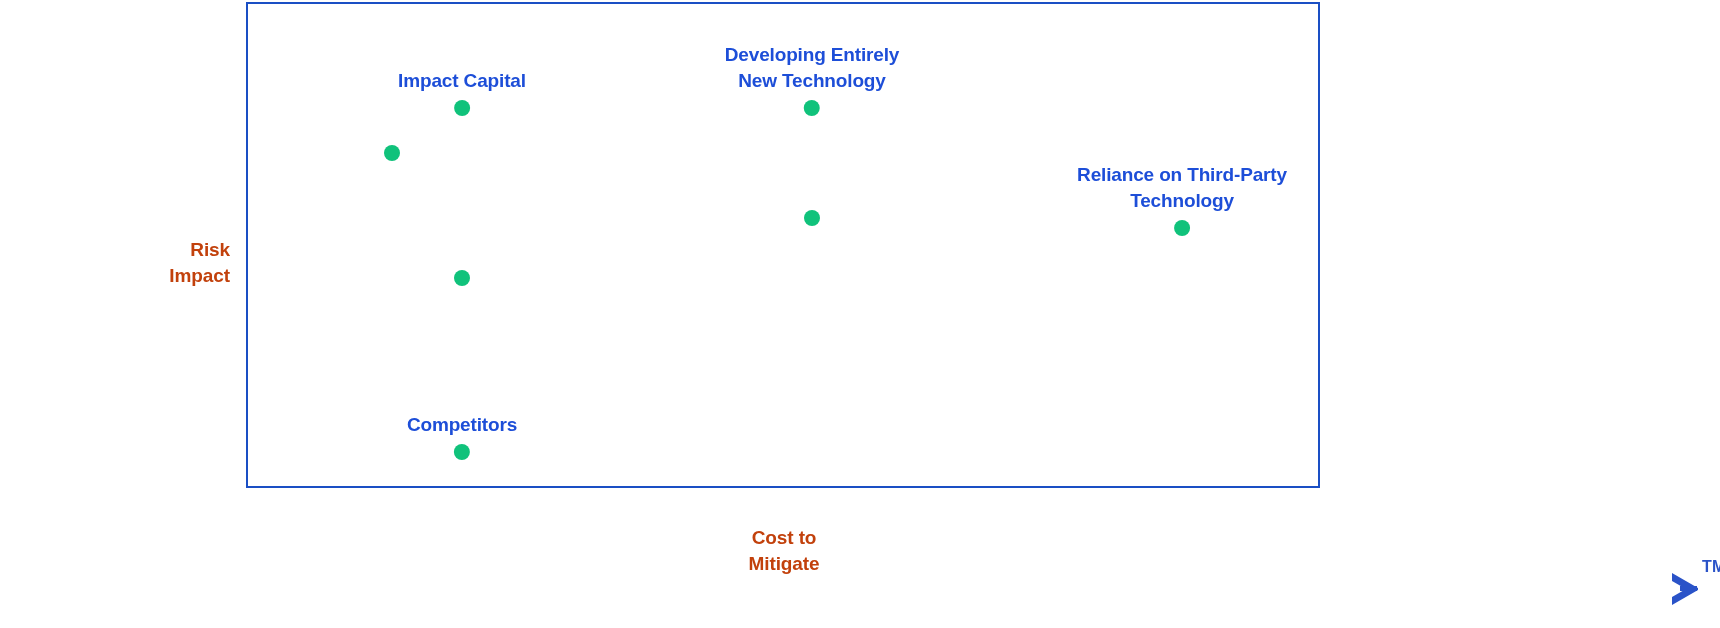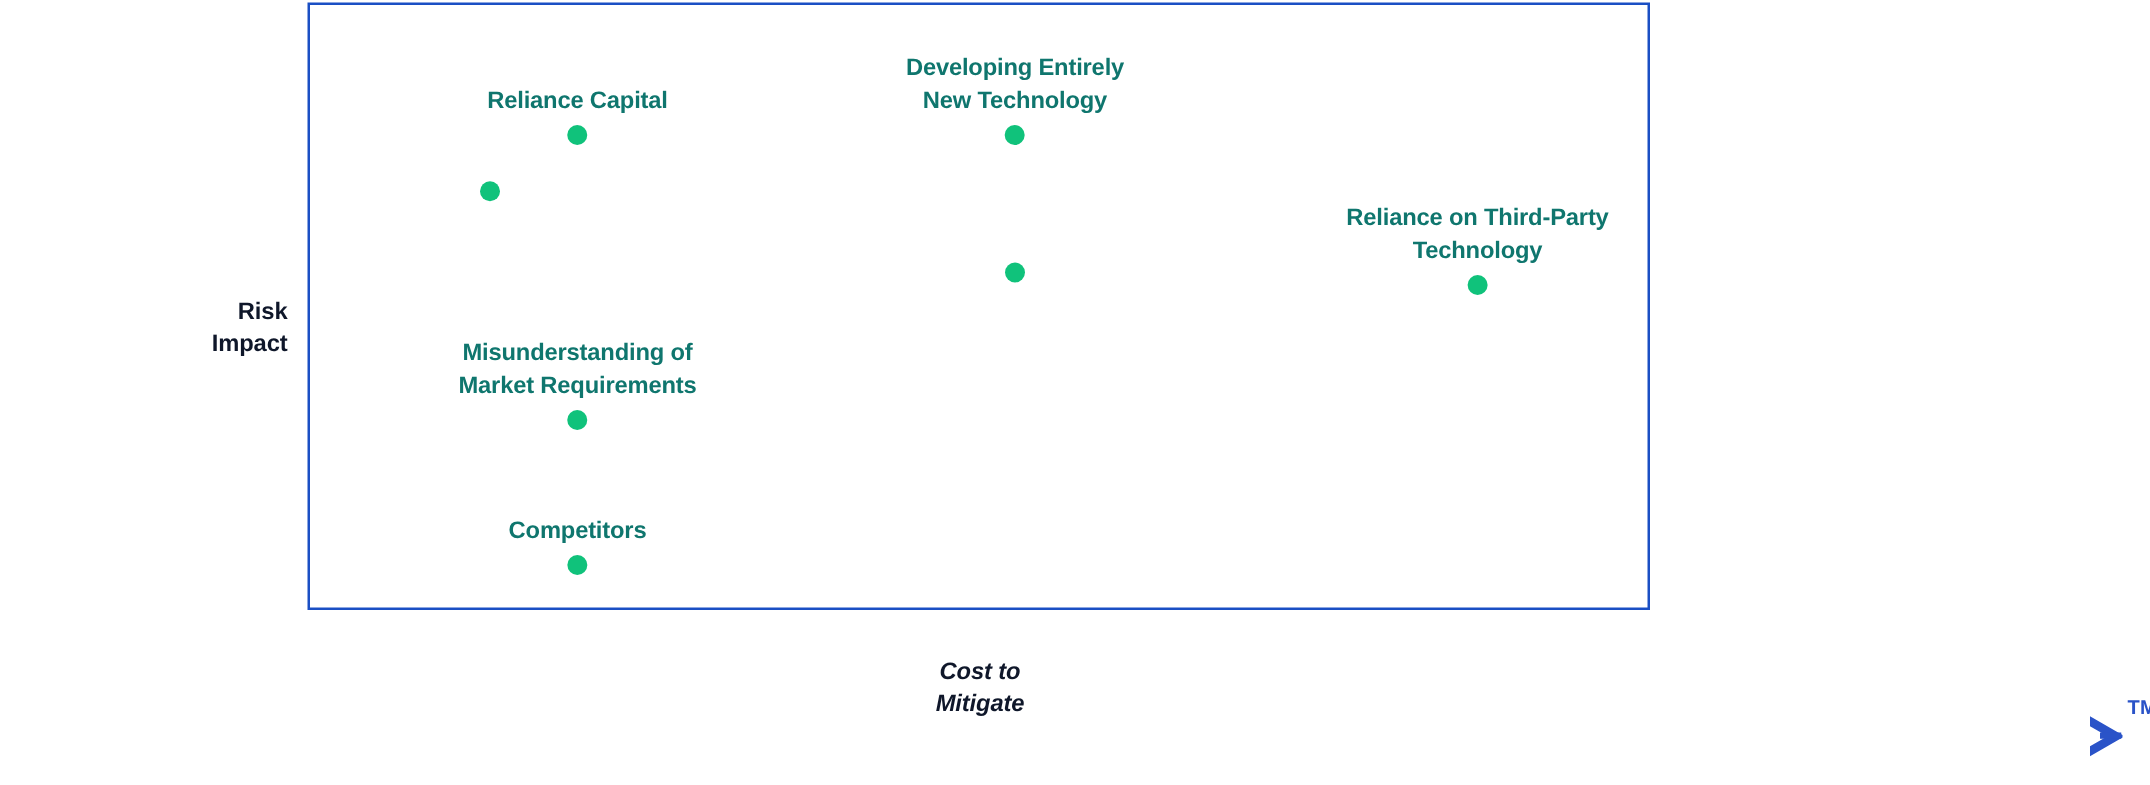--- a/index.html
+++ b/index.html
@@ -34,50 +34,49 @@
     box-sizing: border-box;
     background: #ffffff;
   }
 
   
   .axis-title {
     position: absolute;
     font-size: 19px;
     font-weight: bold;
     line-height: 1.38;
-    color: #0f172a;
+    color: #c2410c;
     letter-spacing: -0.1px;
     white-space: pre-line;
   }
   #y-axis-title {
     left: 110px;
     top: 237px;
     width: 120px;
     text-align: right;
   }
   #x-axis-title {
     left: 684px;
     top: 525px;
     width: 200px;
     text-align: center;
-    font-style: italic;
   }
 
   
   .point-group {
     position: absolute;
     transform: translateX(-50%);
     text-align: center;
     pointer-events: auto;
   }
   .point-label {
     font-size: 19px;
     font-weight: bold;
     line-height: 1.38;
-    color: #0f766e;
+    color: #1d4ed8;
     letter-spacing: -0.15px;
     white-space: pre-line;
     margin: 0 0 6px 0;
   }
   .point-dot {
     width: 16px;
     height: 16px;
     border-radius: 50%;
     background: #10c27b;
     margin: 0 auto;
@@ -110,42 +109,40 @@
   <div id="plot-frame"></div>
 
   <div id="y-axis-title" class="axis-title">Risk
 Impact</div>
 
   <div id="x-axis-title" class="axis-title">Cost to
 Mitigate</div>
 
   <div id="points-layer">
       <div class="point-group" style="left: 462px; top: 68px;">
-        <div class="point-label">Reliance Capital</div>
+        <div class="point-label">Impact Capital</div>
         <span class="point-dot" style="background: rgb(16, 194, 123);"></span>
       </div>
       <div class="point-group" style="left: 812px; top: 42px;">
         <div class="point-label">Developing Entirely
 New Technology</div>
         <span class="point-dot" style="background: rgb(16, 194, 123);"></span>
       </div>
       <div class="point-group" style="left: 392px; top: 145px;">
         <span class="point-dot" style="background: rgb(16, 194, 123);"></span>
       </div>
       <div class="point-group" style="left: 1146px; top: 162px; margin-left: 36px;">
         <div class="point-label">Reliance on Third-Party
 Technology</div>
         <span class="point-dot" style="background: rgb(16, 194, 123);"></span>
       </div>
       <div class="point-group" style="left: 812px; top: 210px;">
         <span class="point-dot" style="background: rgb(16, 194, 123);"></span>
       </div>
       <div class="point-group" style="left: 462px; top: 270px;">
-        <div class="point-label">Misunderstanding of
-Market Requirements</div>
         <span class="point-dot" style="background: rgb(16, 194, 123);"></span>
       </div>
       <div class="point-group" style="left: 462px; top: 412px;">
         <div class="point-label">Competitors</div>
         <span class="point-dot" style="background: rgb(16, 194, 123);"></span>
       </div>
     </div>
 
   <svg id="logo-mark" viewBox="0 0 34 44">
     <path d="M4 7 L4 15 L18 23 L4 31 L4 39 L30 24 L30 22 Z" fill="#2a53c8"></path>

